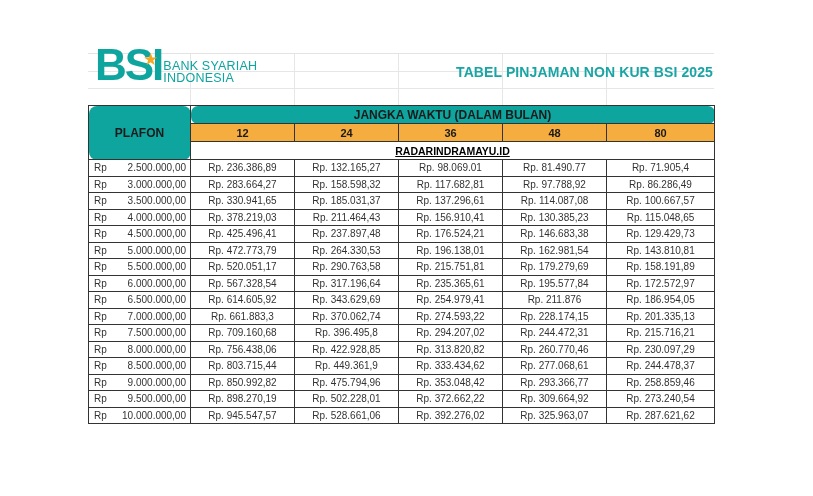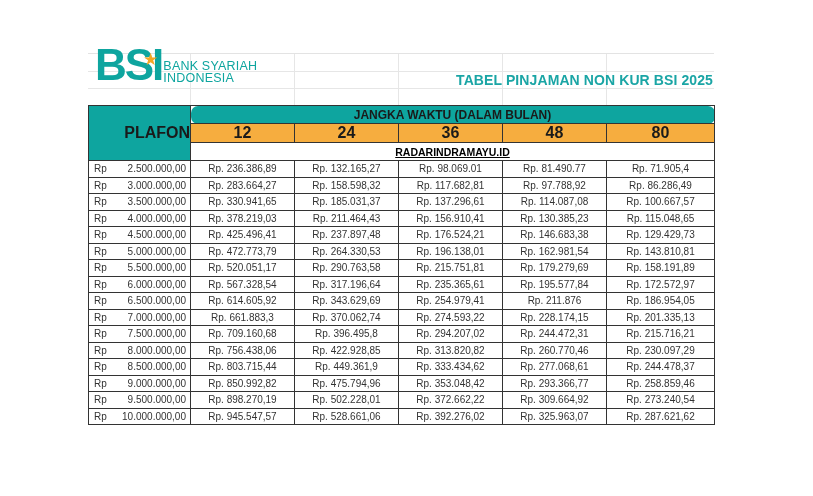--- a/index.html
+++ b/index.html
@@ -13,31 +13,31 @@
     .grid-bg .gl-v { position: absolute; top: 0; bottom: 0; width: 1px; background: #e6e6e6; }
 
     .logo { position: absolute; left: 95px; top: 39px; height: 46px; display: flex; align-items: flex-end; }
     .logo-bsi { font-family: "Liberation Sans", sans-serif; font-weight: bold; color: #0ea59f;
                 font-size: 44px; letter-spacing: -2px; line-height: 40px; position: relative; }
     .logo-star { position: absolute; left: 143px; top: 52px; width: 16px; height: 16px; color: #f5a623;
                  font-size: 17px; line-height: 16px; }
     .logo-text { margin-left: 1px; color: #0ea59f; font-size: 12.5px; line-height: 12px;
                  padding-bottom: 1px; letter-spacing: 0.2px; }
 
-    .title { position: absolute; right: 100px; top: 72px; color: #1aa5a5; font-weight: bold;
+    .title { position: absolute; right: 100px; top: 64px; color: #1aa5a5; font-weight: bold;
              font-size: 14px; letter-spacing: 0.1px; }
 
     table.loan { position: absolute; left: 88px; top: 105px; border-collapse: collapse;
                  width: 626px; table-layout: fixed; font-size: 10px; }
     table.loan td, table.loan th { border: 1px solid #333; padding: 0; height: 14px; }
-    .th-plafon { background: #0ea59f; color: #1a1a1a; font-weight: bold; font-size: 16px;
-                 text-align: right; vertical-align: middle; }
+    .th-plafon { background: #0ea59f; color: #1a1a1a; font-weight: bold; font-size: 12px;
+                 text-align: center; vertical-align: middle; border-radius: 8px; }
     .th-jangka { background: #0ea59f; color: #1a1a1a; font-weight: bold; font-size: 12px;
                  text-align: center; height: 17px !important; border-radius: 7px; }
-    .th-month { background: #f6ad3f; color: #1a1a1a; font-weight: bold; font-size: 16px;
+    .th-month { background: #f6ad3f; color: #1a1a1a; font-weight: bold; font-size: 11px;
                 text-align: center; height: 17px !important; }
     .th-source { background: #ffffff; text-align: center; font-weight: bold; font-size: 10.5px;
                  height: 17px !important; margin-left: 28px; }
     .th-source span { text-decoration: underline; }
     td.rp { text-align: left; padding-left: 5px !important; color: #333; border-right: none !important; }
     td.amt { text-align: right; padding-right: 4px !important; color: #333; border-left: none !important; }
     td.val { text-align: center; color: #333; }
     tr.data td { height: 15.5px; }
   </style>
 </head>

